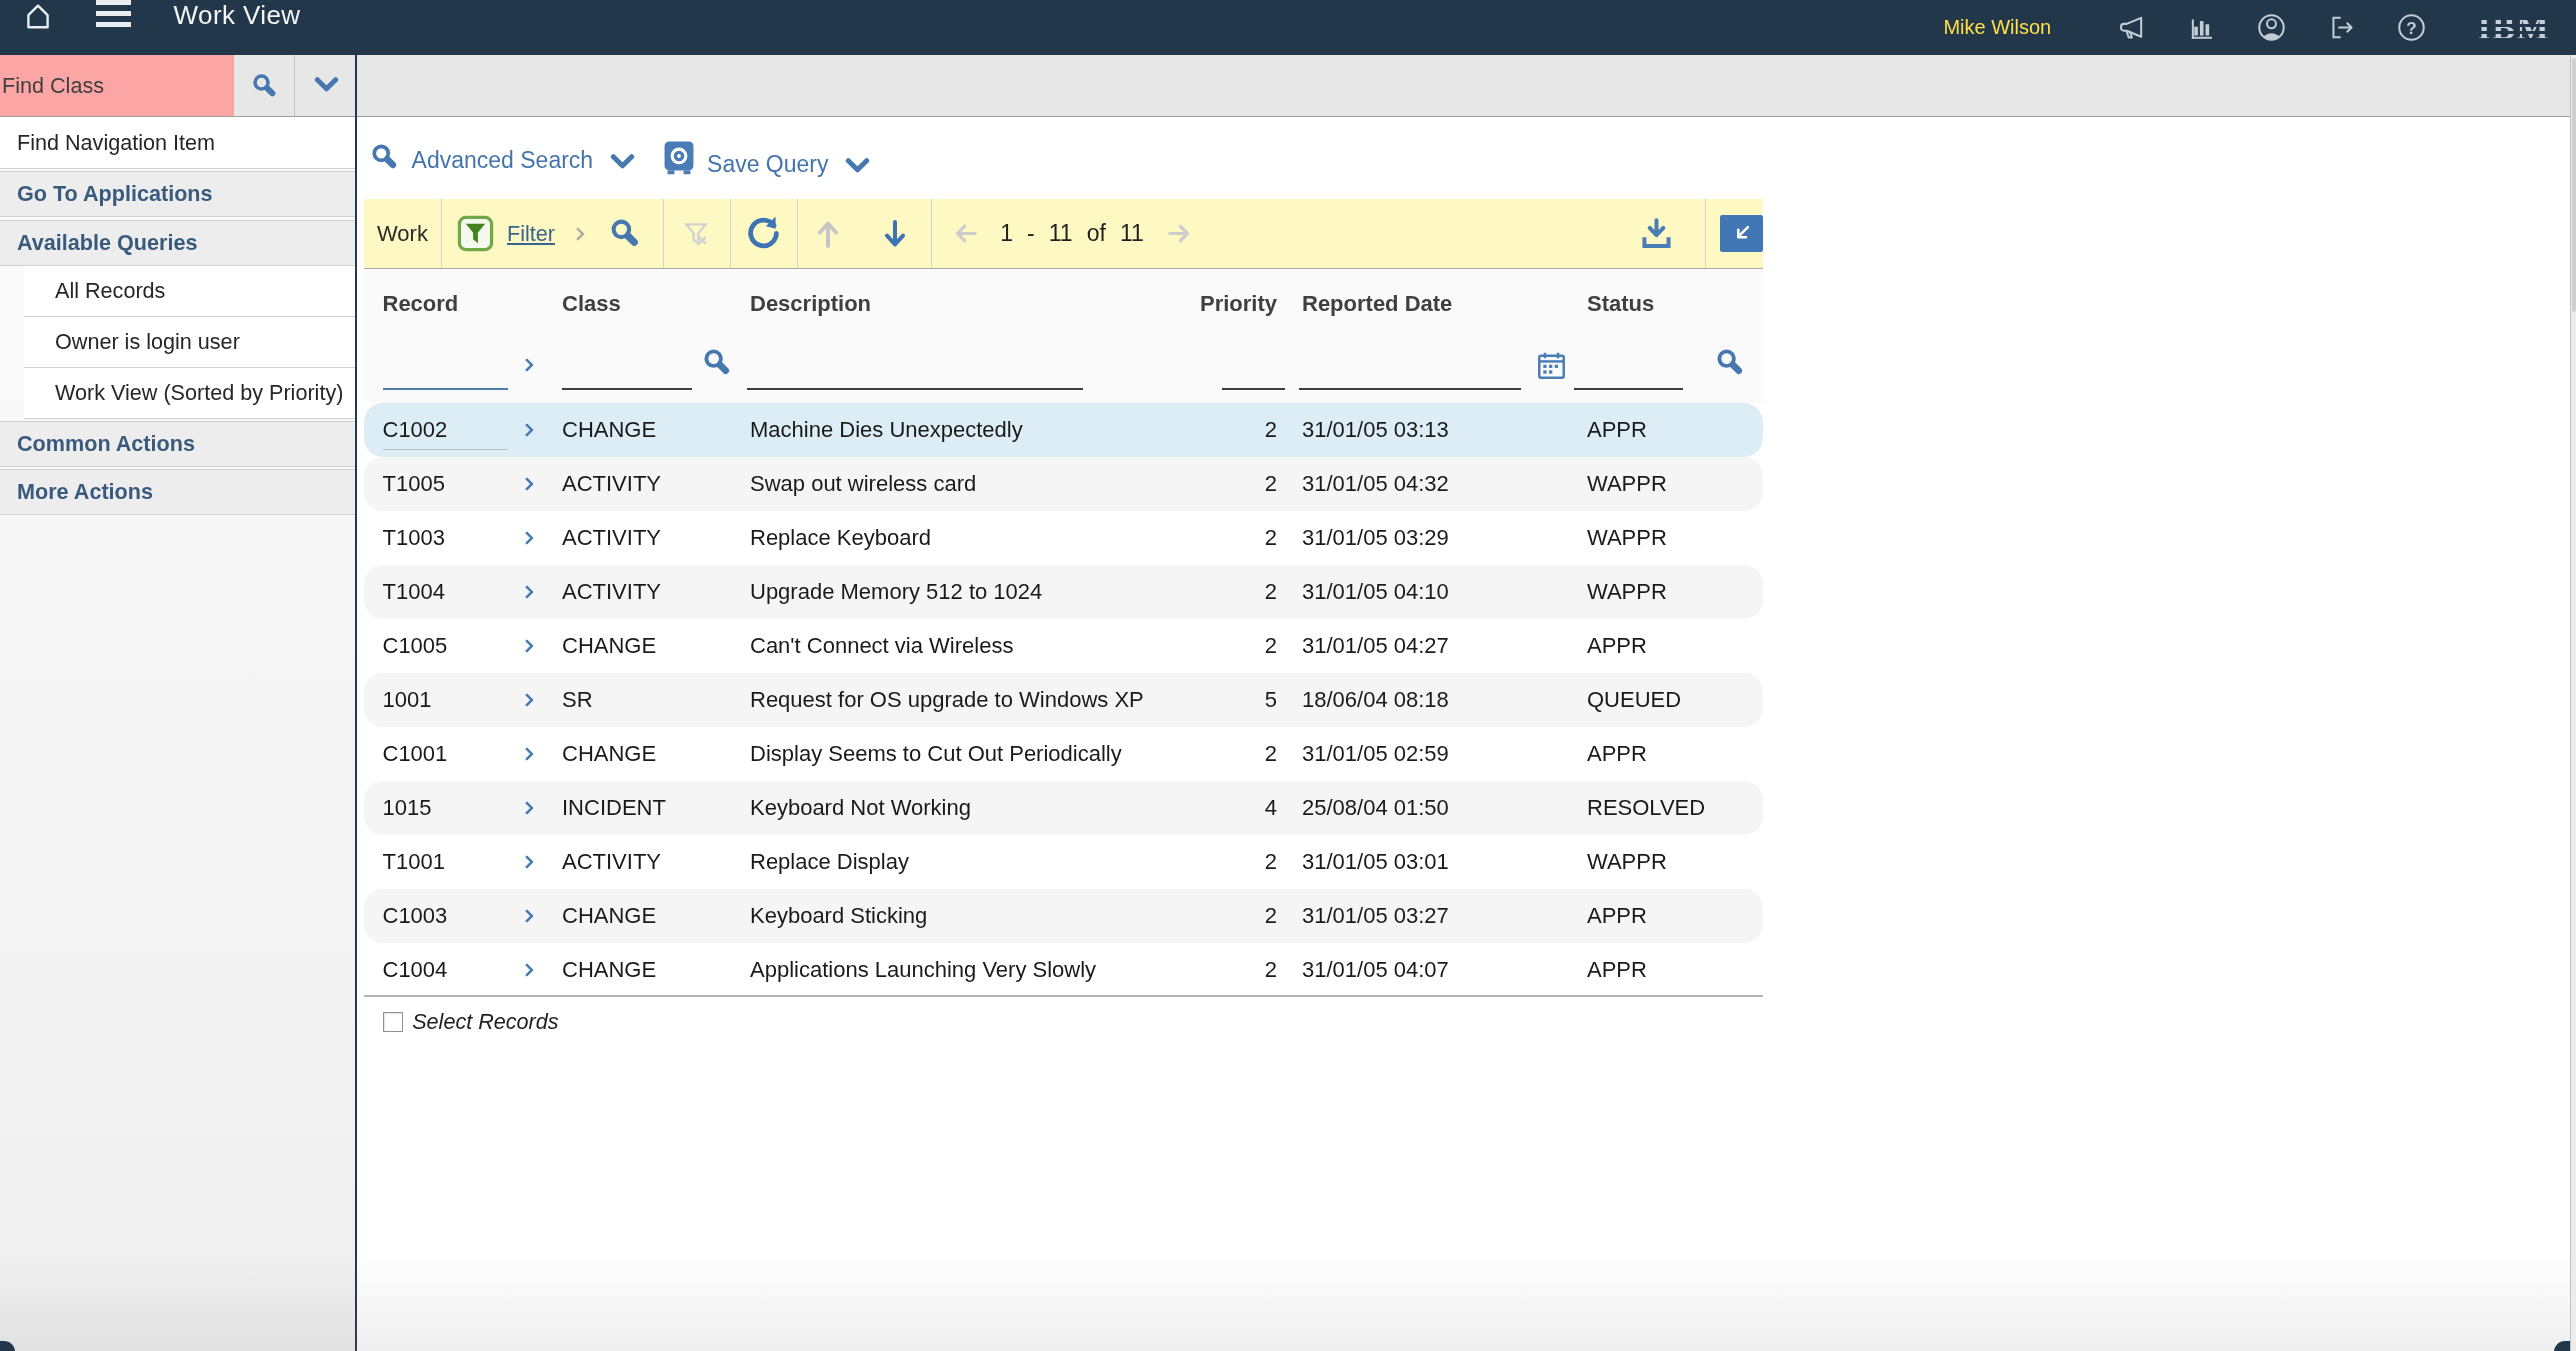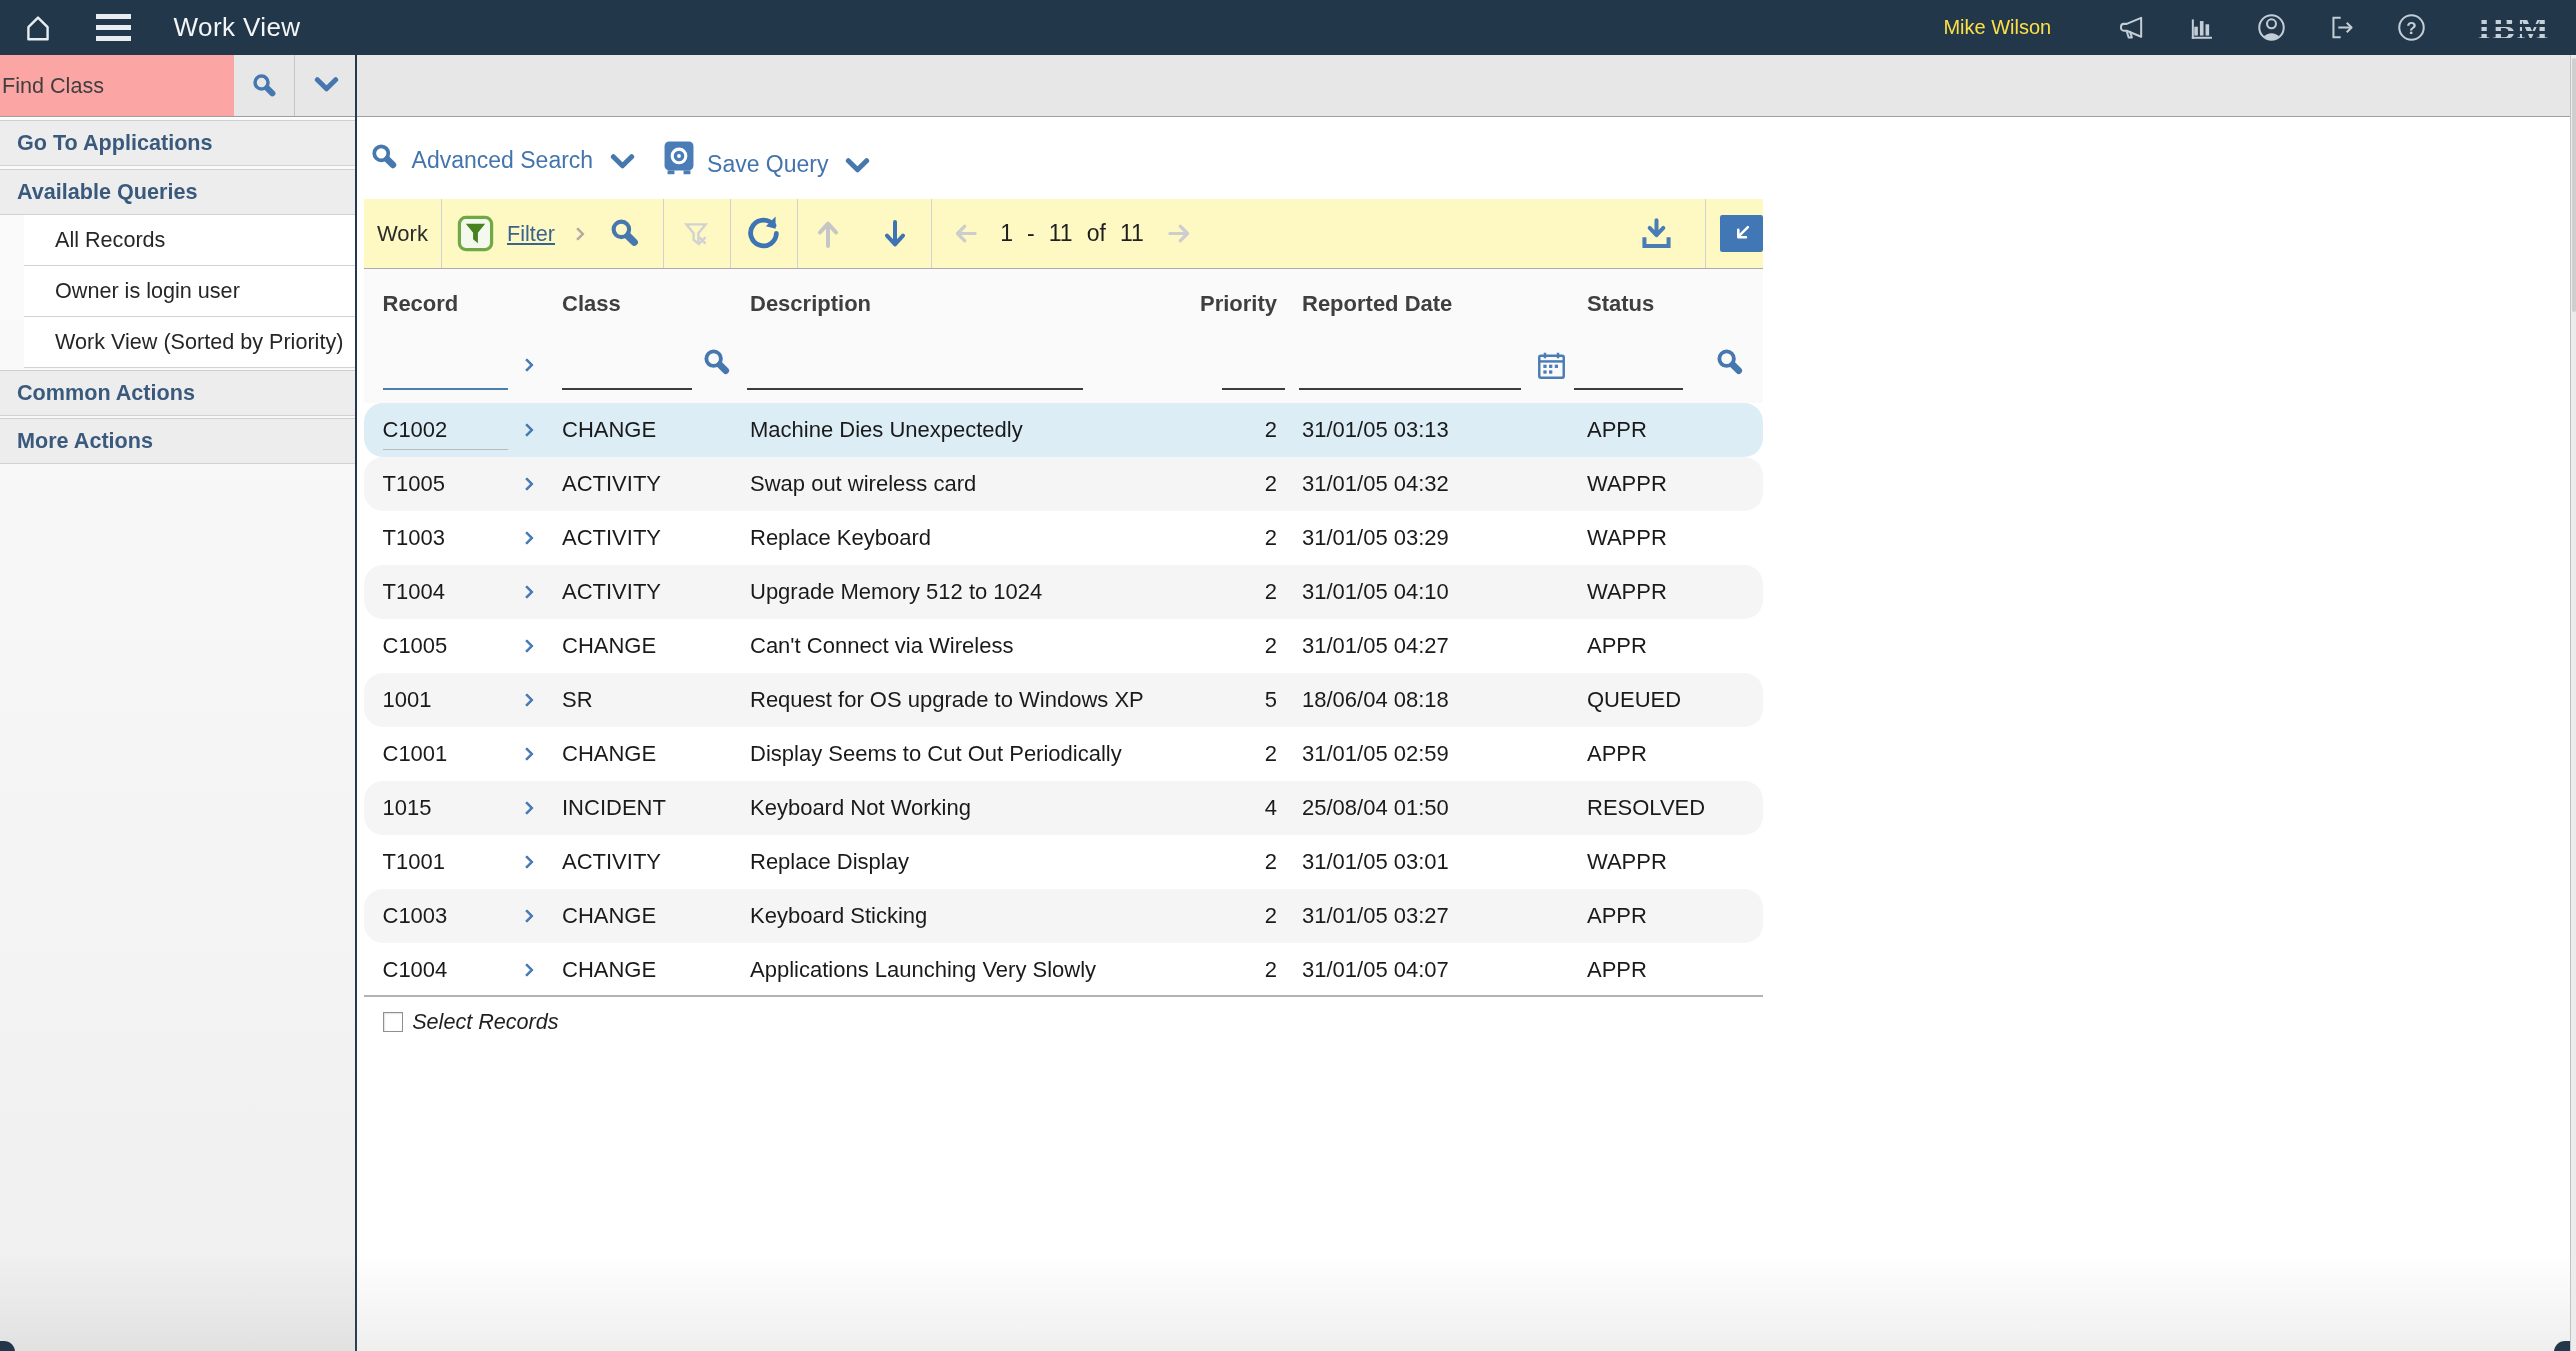--- a/index.html
+++ b/index.html
@@ -4,21 +4,21 @@
 <style>
   * { margin:0; padding:0; box-sizing:border-box; }
   html,body { width:2576px; height:1352px; }
   body {
     position:relative; overflow:hidden; background:#ffffff;
     font-family:"Liberation Sans", sans-serif; color:#1c1c1c;
   }
   
   .topbar {
     position:absolute; left:0; top:0; width:2576px; height:55px;
-    background:#22374a; display:flex; align-items:center; padding:0 26px 0 21.6px;
+    background:#22374a; display:flex; padding:0 26px 0 21.6px;
   }
   .burger { display:flex; flex-direction:column; gap:5.4px; margin-left:42px; cursor:pointer; }
   .burger div { width:35px; height:5.4px; background:#e8edf2; }
   .app-title { margin-left:43px; font-size:26px; color:#f3f5f7; letter-spacing:0.4px; }
   .top-spacer { flex:1; }
   .top-right { display:flex; align-items:center; gap:38px; }
   .user-name { font-size:20px; color:#fde047; margin-right:26px; }
   .tb-icon { display:flex; align-items:center; justify-content:center; width:32px; height:32px; cursor:pointer; }
   .ibm-wrap { position:relative; margin-left:12.3px; }
   .ibm-text { font-family:"Liberation Serif", serif; font-weight:bold; font-size:34px; color:#c6d0d9; letter-spacing:1.5px; line-height:31px; display:block; }
@@ -152,20 +152,21 @@
   </div>
   <div class="find-btn expand">
     <svg width="25" height="17" viewBox="0 0 30 20">
         <polyline points="4,3 15,14 26,3" fill="none" stroke="#4677ae" stroke-width="6" stroke-linecap="round" stroke-linejoin="round"></polyline>
       </svg>
   </div>
 </div>
 
 <div class="sidebar">
   <div>
+      <div class="side-item item">Find Navigation Item</div>
       <div class="side-item section">Go To Applications</div>
       <div class="side-item section">Available Queries</div>
       <div class="side-item query">All Records</div>
       <div class="side-item query">Owner is login user</div>
       <div class="side-item query">Work View (Sorted by Priority)</div>
       <div class="side-item section">Common Actions</div>
       <div class="side-item section">More Actions</div>
     </div>
 </div>
 <div class="vline"></div>

